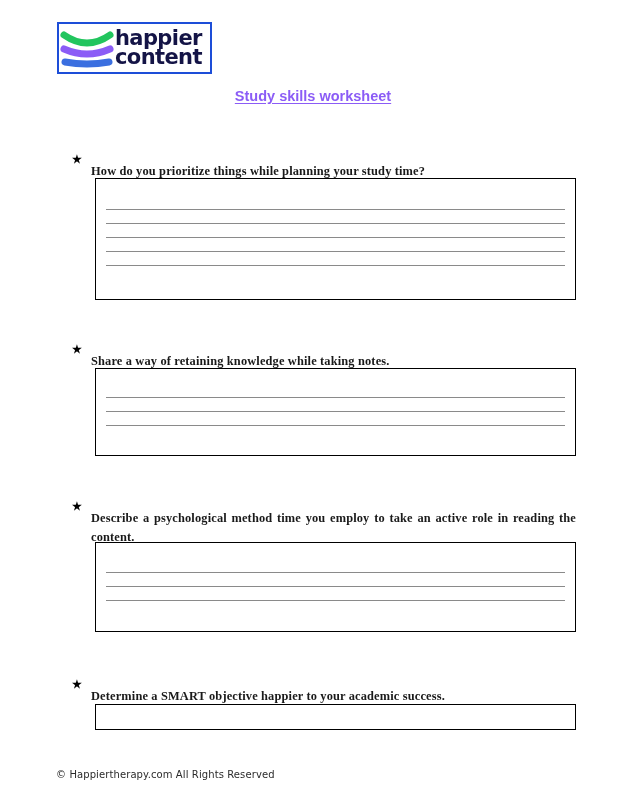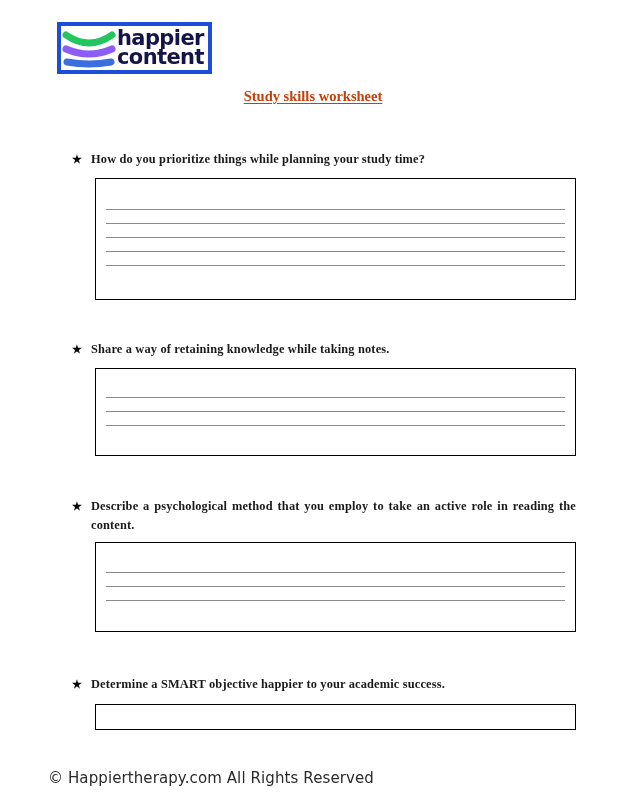--- a/index.html
+++ b/index.html
@@ -16,21 +16,21 @@
     overflow: hidden;
   }
 
   
   .logo-block {
     position: absolute;
     left: 57px;
     top: 22px;
     width: 155px;
     height: 52px;
-    border: 4px solid #1d4ed8;
+    border: 2px solid #1d4ed8;
     background: #ffffff;
     box-sizing: border-box;
     display: flex;
     align-items: center;
   }
   .logo-marks {
     width: 54px;
     height: 46px;
     flex: 0 0 auto;
     margin-left: 1px;
@@ -51,24 +51,24 @@
     color: #141446;
   }
 
   
   .doc-title {
     position: absolute;
     left: 0;
     top: 88px;
     width: 626px;
     text-align: center;
-    font-family: Liberation Serif, serif;
+    font-family: Liberation Sans, sans-serif;
     font-weight: bold;
     font-size: 14.5px;
-    color: #c2410c;
+    color: #8b5cf6;
   }
   .doc-title span {
     text-decoration: underline;
     text-underline-offset: 2px;
   }
 
   
   .question {
     position: absolute;
     left: 72px;
@@ -85,20 +85,21 @@
     flex: 0 0 auto;
     width: 19px;
     font-size: 11px;
     line-height: 1.65;
     color: #000000;
   }
   .q-text {
     flex: 1 1 auto;
     text-align: justify;
     letter-spacing: 0.15px;
+    margin-top: 12px;
   }
 
   
   .answer-box {
     position: absolute;
     left: 95px;
     width: 481px;
     box-sizing: border-box;
     border: 1.6px solid #000000;
     background: #ffffff;
@@ -111,24 +112,24 @@
   }
   .rule-line {
     height: 1px;
     background: #8a8a8a;
     margin-bottom: 13px;
   }
 
   
   .footer {
     position: absolute;
-    left: 48px;
+    left: 56px;
     top: 769px;
     font-family: "DejaVu Sans", sans-serif;
-    font-size: 15px;
+    font-size: 10px;
     color: #2b2b2b;
     letter-spacing: 0.1px;
   }
 </style>
 </head>
 <body>
 
 <div class="logo-block">
   <svg class="logo-marks" viewBox="0 0 54 46">
     <path d="M4 10 Q27 26 50 10" stroke="#22c55e" stroke-width="7" fill="none" stroke-linecap="round"></path>
@@ -166,21 +167,21 @@
 <div class="answer-box" style="top:368px;height:88px;">
   <div class="rules" style="top:28px;">
     <div class="rule-line"></div>
     <div class="rule-line"></div>
     <div class="rule-line"></div>
   </div>
 </div>
 
 <div class="question" style="top:497px;width:504px;">
   <div class="q-star">★</div>
-  <div class="q-text">Describe a psychological method that you employ to take an active role in reading the content.</div>
+  <div class="q-text">Describe a psychological method time you employ to take an active role in reading the content.</div>
 </div>
 <div class="answer-box" style="top:542px;height:90px;">
   <div class="rules" style="top:29px;">
     <div class="rule-line"></div>
     <div class="rule-line"></div>
     <div class="rule-line"></div>
   </div>
 </div>
 
 <div class="question" style="top:675px;">

